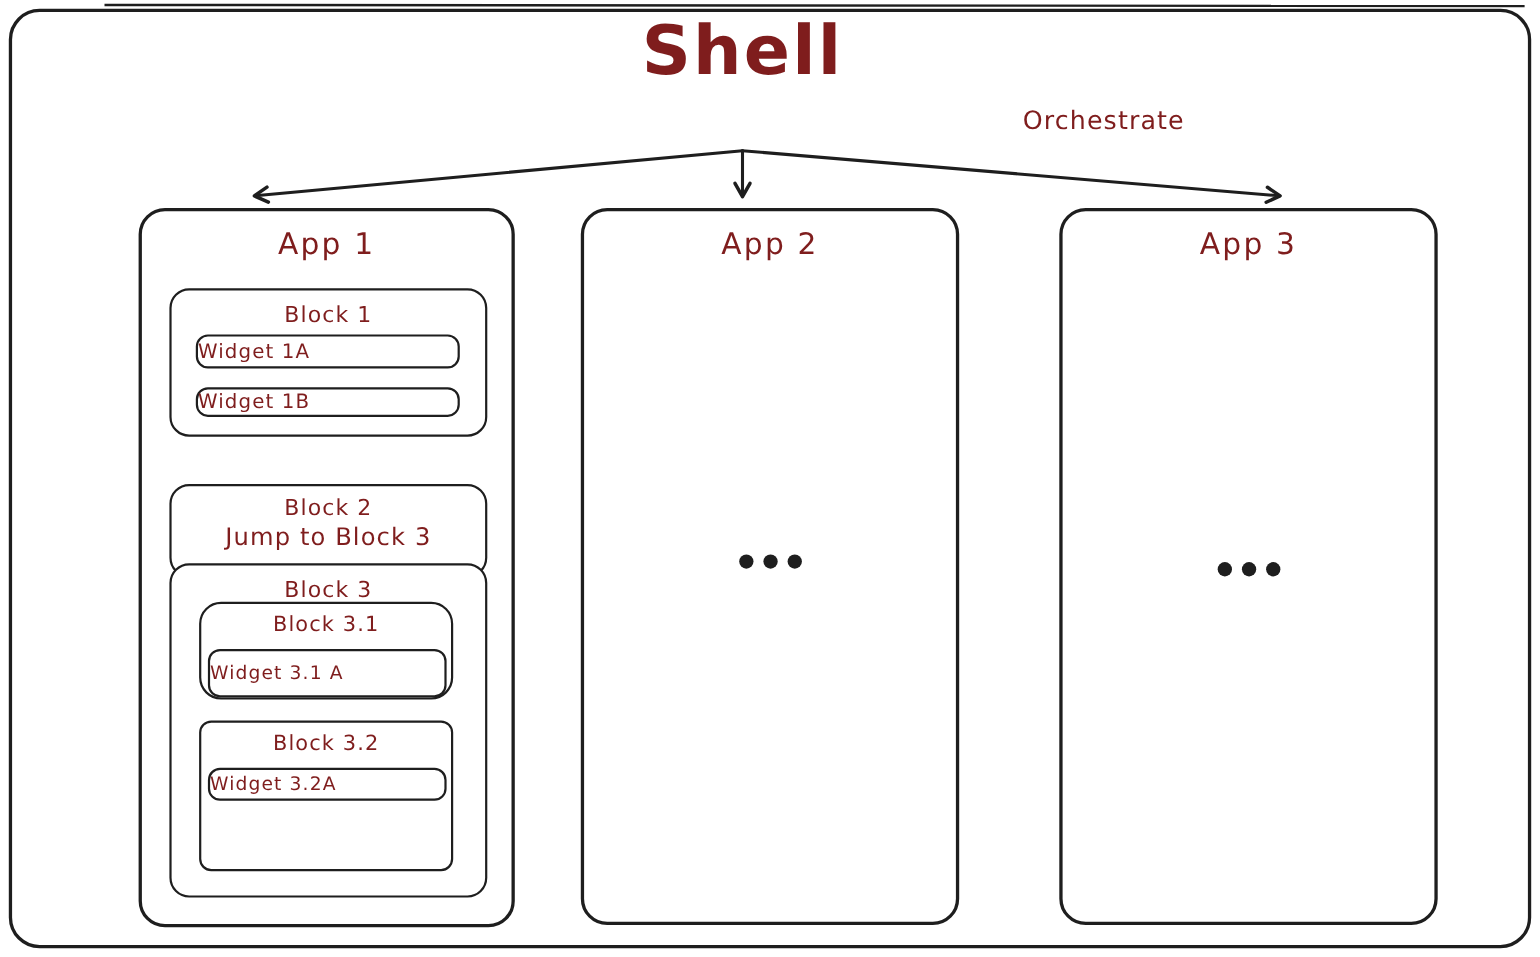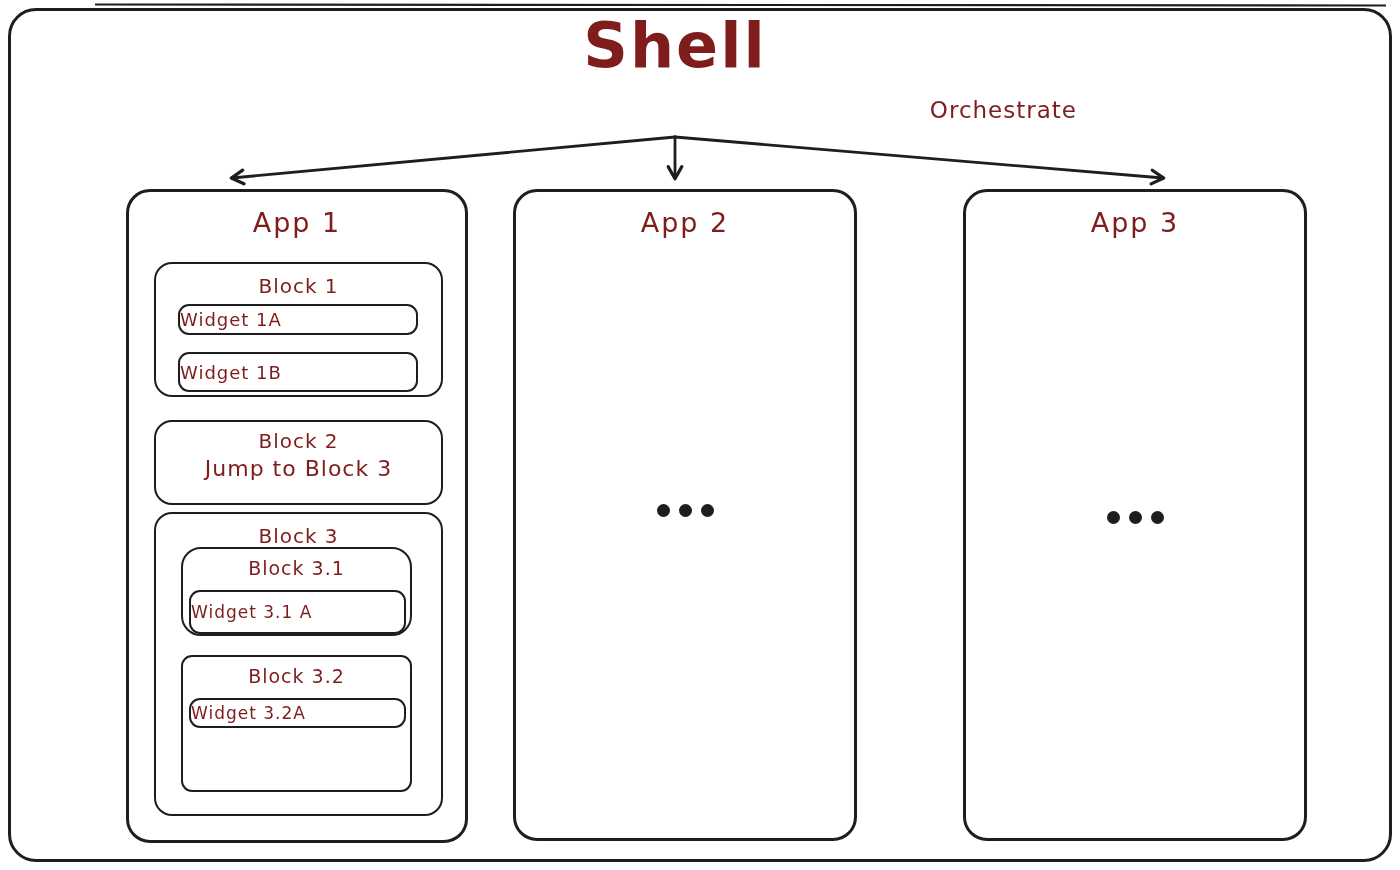--- a/index.html
+++ b/index.html
@@ -62,21 +62,21 @@
   .app-box {
     position: absolute;
     top: 189px;
     width: 344px;
     height: 652px;
     border: 3px solid #1e1e1e;
     border-radius: 24px;
     background: #ffffff;
   }
   .app1 { left: 90px; width: 342px; height: 654px; margin-left: 36px; }
-  .app2 { left: 513px; }
+  .app2 { left: 528px; }
   .app3 { left: 963px; }
 
   .app-title {
     position: absolute;
     left: 0; top: 15px;
     width: 100%;
     text-align: center;
     font-size: 27px;
     font-weight: 500;
     letter-spacing: 2px;
@@ -85,21 +85,21 @@
   
   .block {
     position: absolute;
     left: 25px;
     width: 289px;
     border: 2.6px solid #1e1e1e;
     border-radius: 18px;
     background: #ffffff;
   }
   .block1 { top: 70px;  height: 135px; padding-left: 39px; }
-  .block2 { top: 228px; height: 85px; }
+  .block2 { top: 248px; height: 85px; }
   .block3 { top: 320px; height: 304px; }
 
   .block-label {
     position: absolute;
     left: 0; top: 10px;
     width: 100%;
     text-align: center;
     font-size: 20px;
     letter-spacing: 1px;
   }
@@ -130,21 +130,21 @@
     border: 2.2px solid #1e1e1e;
     border-radius: 11px;
     background: #ffffff;
     display: flex;
     align-items: center;
     justify-content: flex-start;
     font-size: 18px;
     letter-spacing: 1px;
   }
   .w1a  { left: 22px; top: 40px; width: 240px; height: 31px; }
-  .w1b  { left: 22px; top: 88px; width: 240px; height: 40px; }
+  .w1b  { left: 22px; top: 88px; width: 240px; height: 27px; }
   .w31a { left: 6px;  top: 41px; width: 217px; height: 44px; font-size: 17px; }
   .w32a { left: 6px;  top: 41px; width: 217px; height: 30px; font-size: 17px; }
   .w32b { left: 6px;  top: 89px; width: 217px; height: 30px; font-size: 17px; }
 
   
   .dots {
     position: absolute;
     left: 0;
     width: 100%;
     display: flex;

